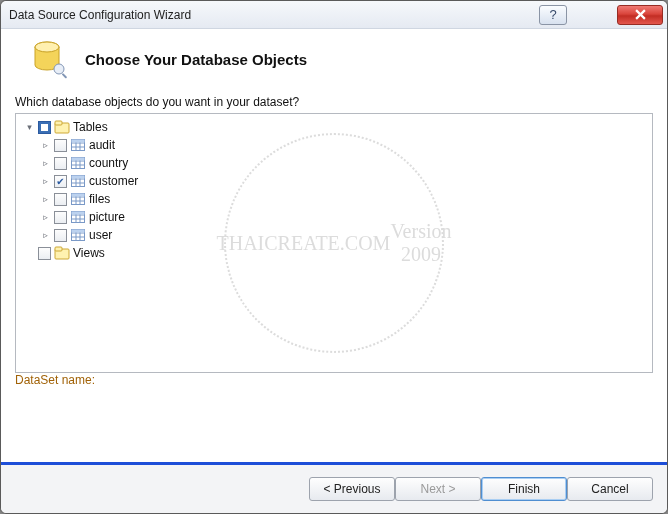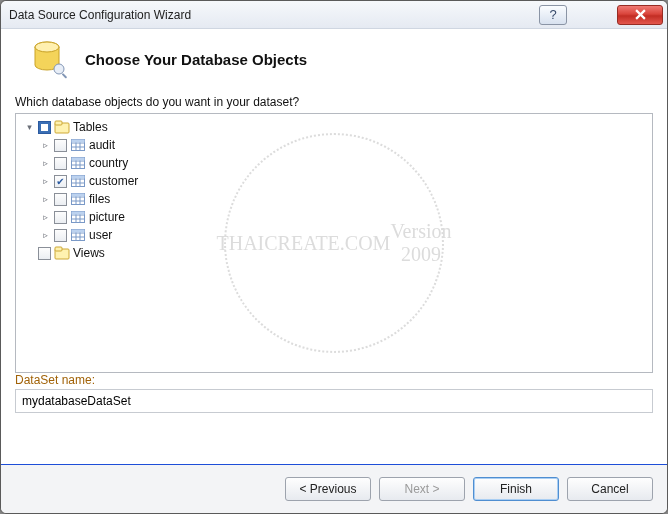--- a/index.html
+++ b/index.html
@@ -147,25 +147,25 @@
   .dsname-input {
     width:100%;
     border:1px solid #c7cbd1;
     padding:4px 6px;
     font-family:inherit;
     font-size:12px;
     margin-top:2px;
     background:#fff;
   }
   .footer {
-    border-top:1px solid #1d4ed8;
+    border-top:3px solid #1d4ed8;
     padding:12px 14px;
     display:flex;
     justify-content:flex-end;
-    gap:8px;
+    gap:0;
     background:#f3f4f6;
     border-radius:0 0 6px 6px;
   }
   .btn {
     min-width:86px;
     height:24px;
     border:1px solid #9da3ad;
     background:linear-gradient(#fefefe,#e7eaef);
     border-radius:3px;
     font-family:inherit;
@@ -348,21 +348,20 @@
                   <rect x="1" y="1" width="7" height="4" rx="1" fill="#fff2b0" stroke="#cda836"></rect>
                 </svg>
             </span>
             <span class="label">Views</span>
           </div>
         </li>
       </ul>
     </div>
 
     <div class="dsname-label">DataSet name:</div>
-    <input class="dsname-input" value="mydatabaseDataSet" style="">
   </div>
 
   <div class="footer">
     <button class="btn">&lt; Previous</button>
     <button class="btn" disabled="">Next &gt;</button>
     <button class="btn default">Finish</button>
     <button class="btn">Cancel</button>
   </div>
 
 </div>

